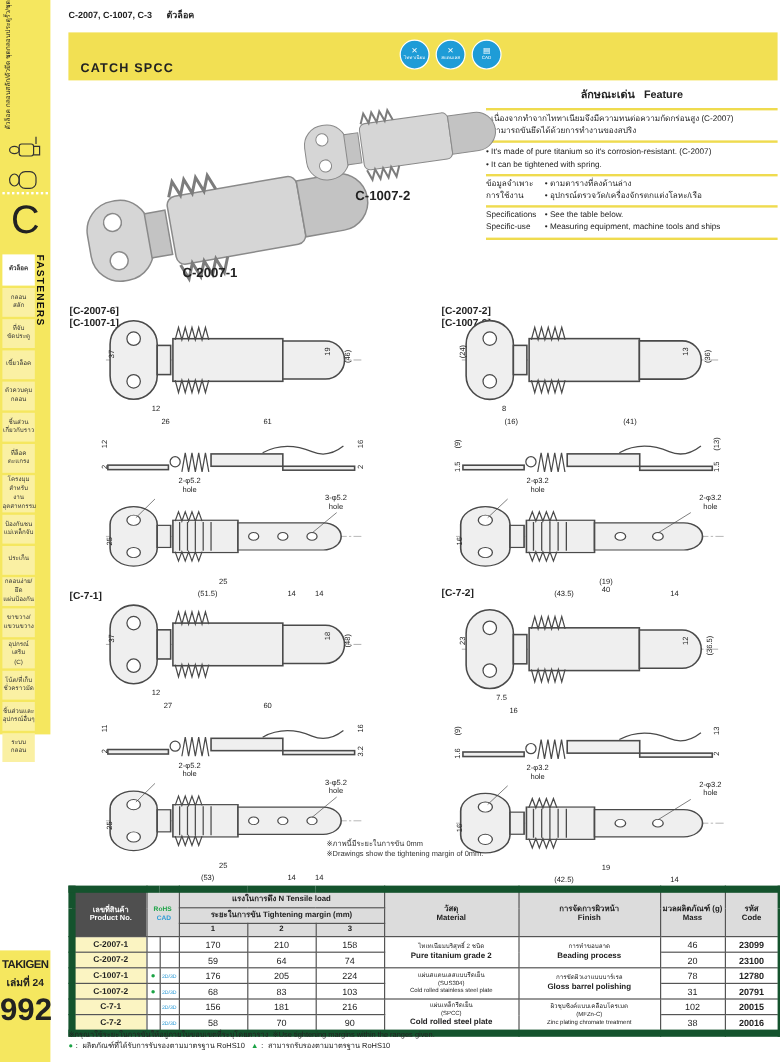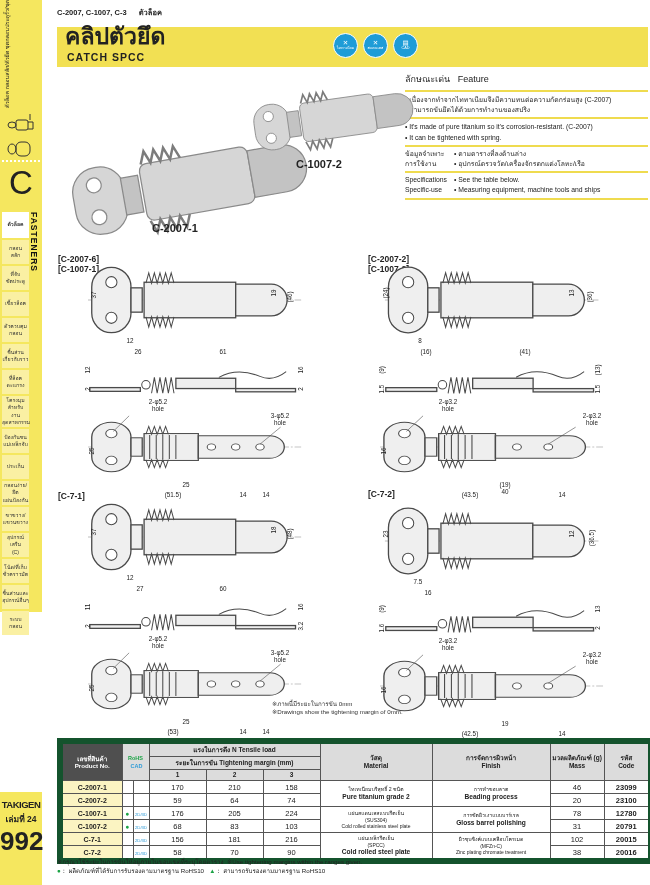--- a/index.html
+++ b/index.html
@@ -34,21 +34,21 @@
   .badge{width:23px;height:23px;border-radius:50%;background:#1E9CD7;border:1px solid #fff;color:#fff;
          display:flex;flex-direction:column;align-items:center;justify-content:center;font-size:3.8px;line-height:1.2}
   .badge .ic{font-size:6.5px;line-height:1}
   .codeboxes{position:absolute;left:414px;top:29px;display:flex;gap:4px}
   .codebox{background:#fff;padding:2px 7px 1px;text-align:center}
   .codebox .code{color:#D6000F;font-size:19px;font-weight:bold;line-height:1;white-space:nowrap}
   .codebox .sub{color:#D6000F;font-size:4.8px;margin-top:1px;white-space:nowrap}
 
   
   .feature{position:absolute;left:405px;top:72px;width:243px;font-size:6.8px;color:#222}
-  .f-title{font-weight:normal;font-size:9px;padding-bottom:1px}
+  .f-title{text-align:center;font-weight:bold;font-size:9px;padding-bottom:1px}
   .yline{height:2px;background:#EFDB4F;margin:3px 0}
   .feature ul{margin:0;padding:0;list-style:none}
   .feature li{margin:1px 0;line-height:1.35}
   .spec{display:flex;gap:3px;line-height:1.3;margin:1px 0}
   .spec-label{flex:0 0 46px}
 
   
   .photo{position:absolute}
   .plabel{position:absolute;font-weight:bold;font-size:11px}
 
@@ -255,21 +255,20 @@
     <div class="sb-brand">TAKIGEN</div>
     <div class="sb-vol">เล่มที่ 24</div>
     <div class="sb-page">992</div>
   </div>
 
   <div class="topline">
     <span>C-2007, C-1007, C-3</span>
     <span class="cat">ตัวล็อค</span>
   </div>
   <div class="band"></div>
-  <div class="title-th">คลิปตัวยึด</div>
   <div class="title-en">CATCH SPCC</div>
   <div class="badges">
       <div class="badge">
         <div class="ic">✕</div>
         <div>ไททาเนียม</div>
       </div>
       <div class="badge">
         <div class="ic">✕</div>
         <div>สแตนเลส</div>
       </div>

